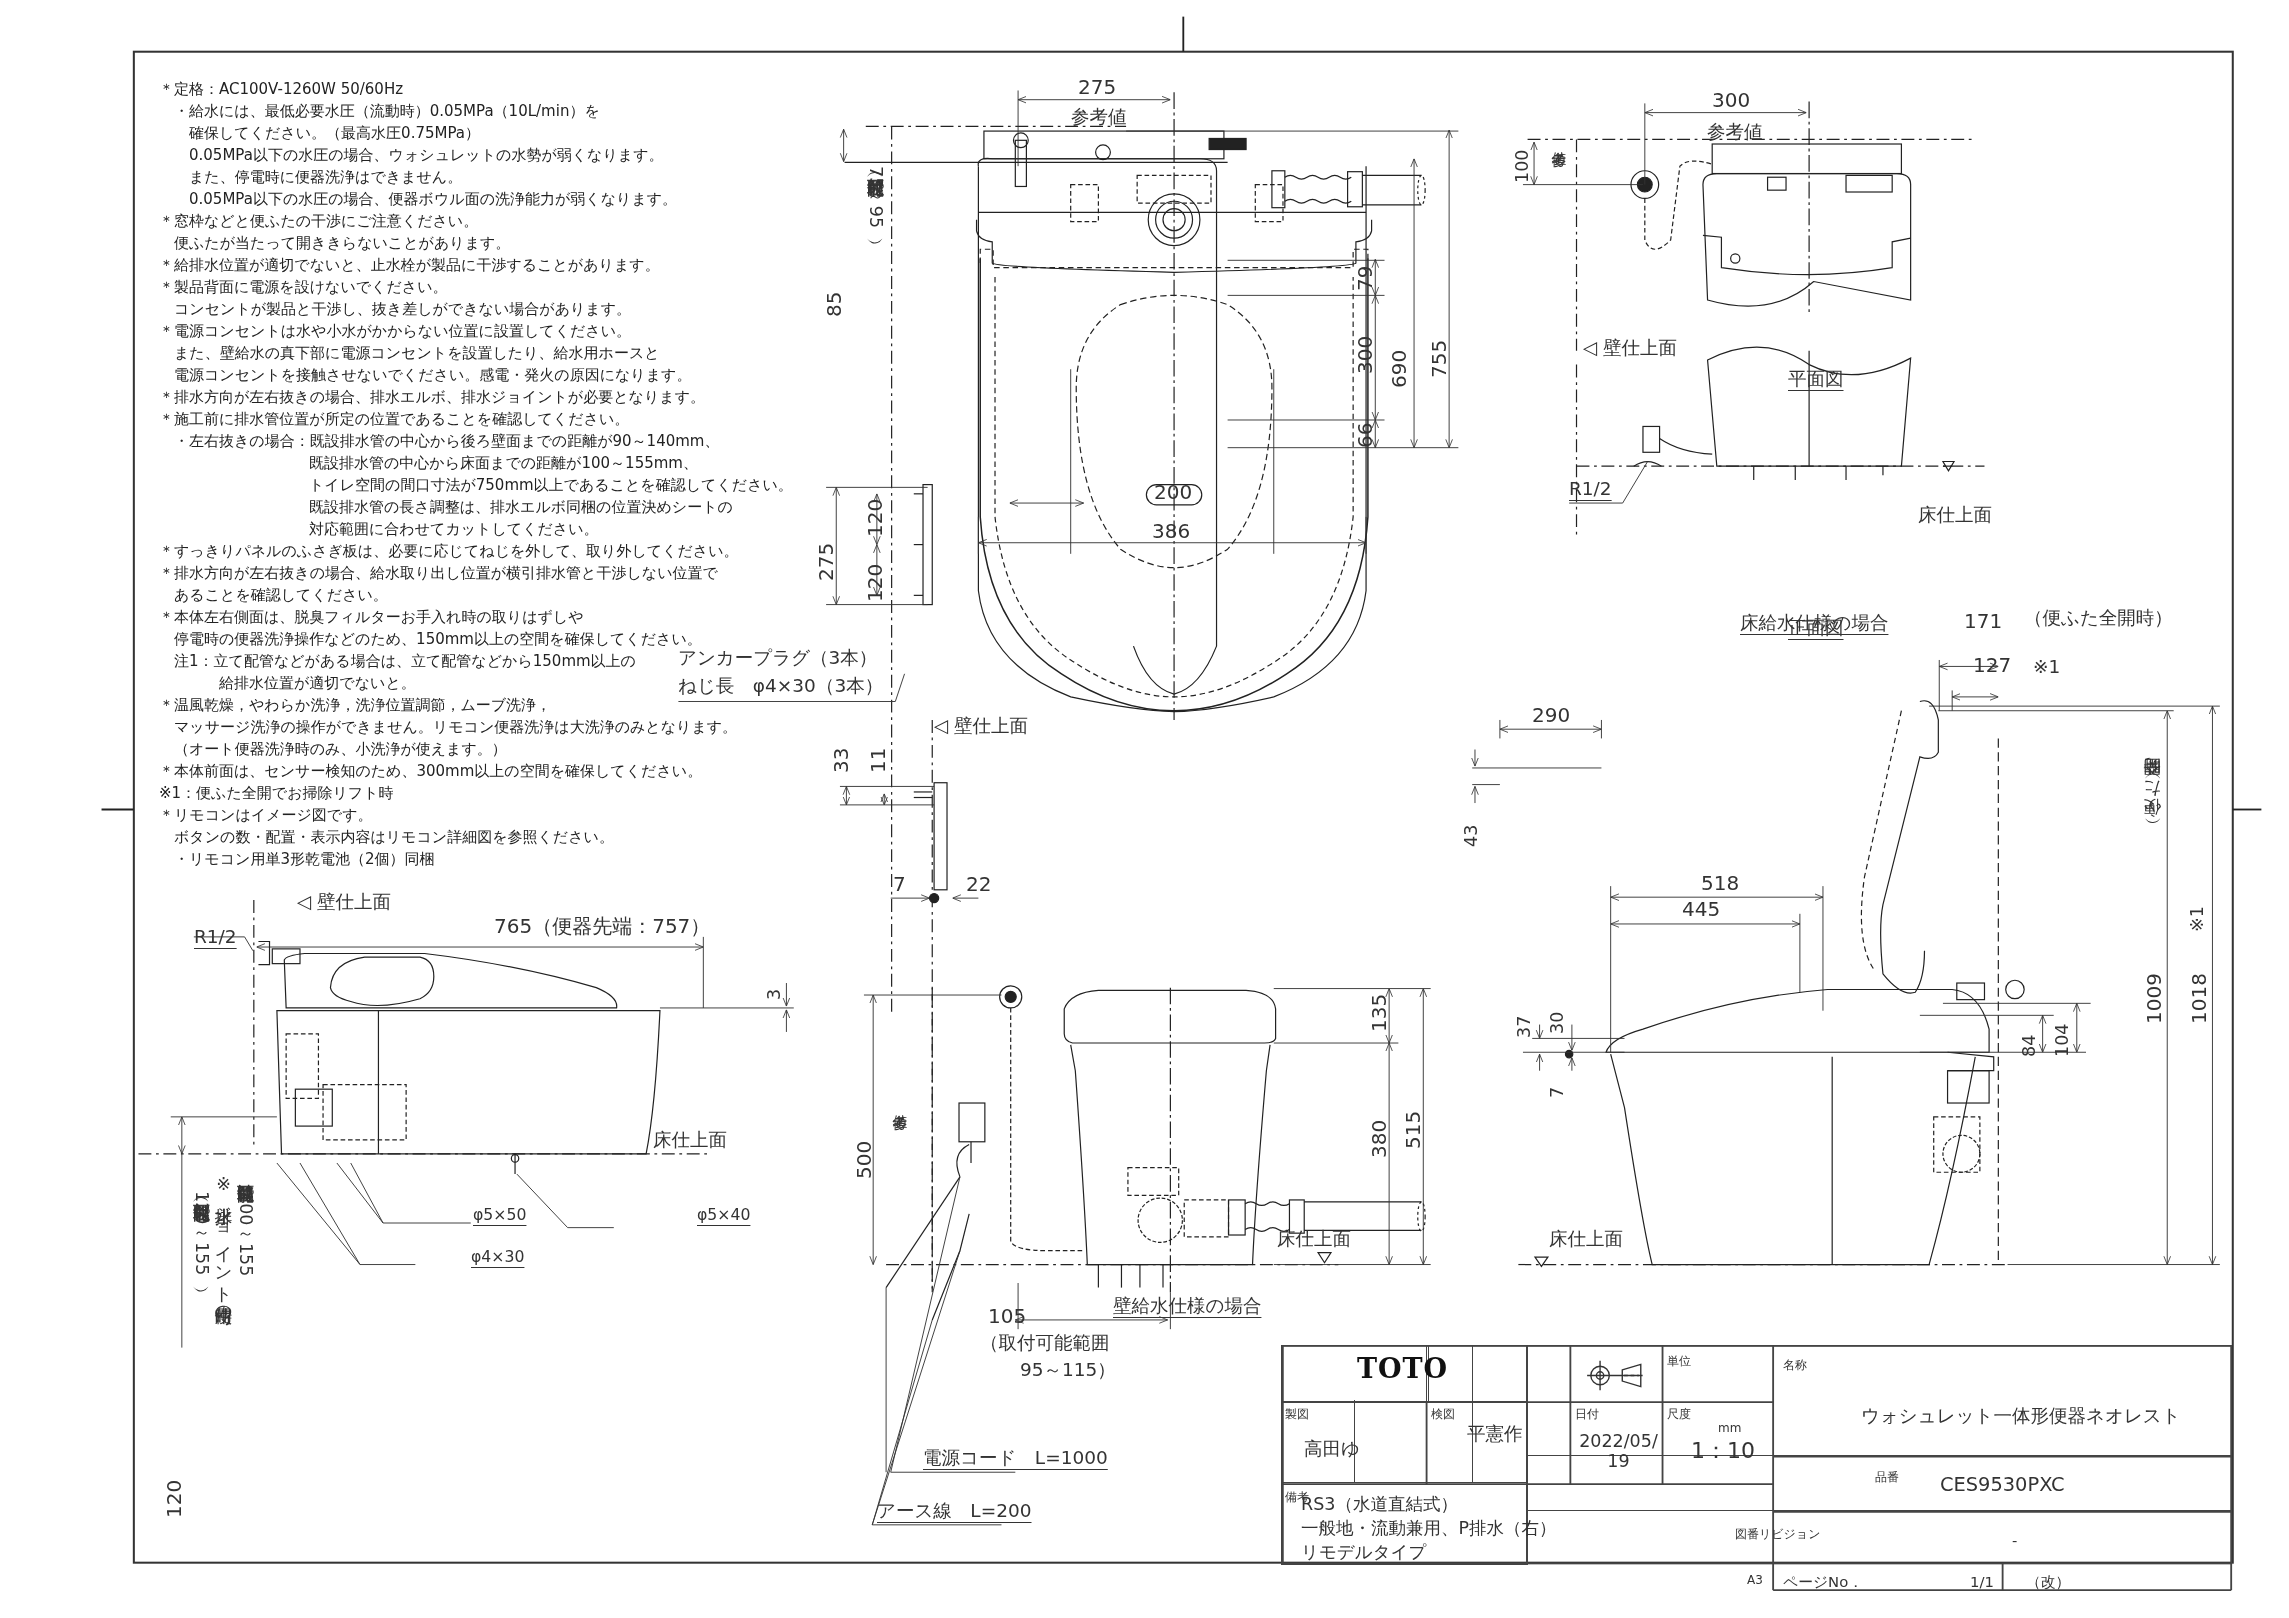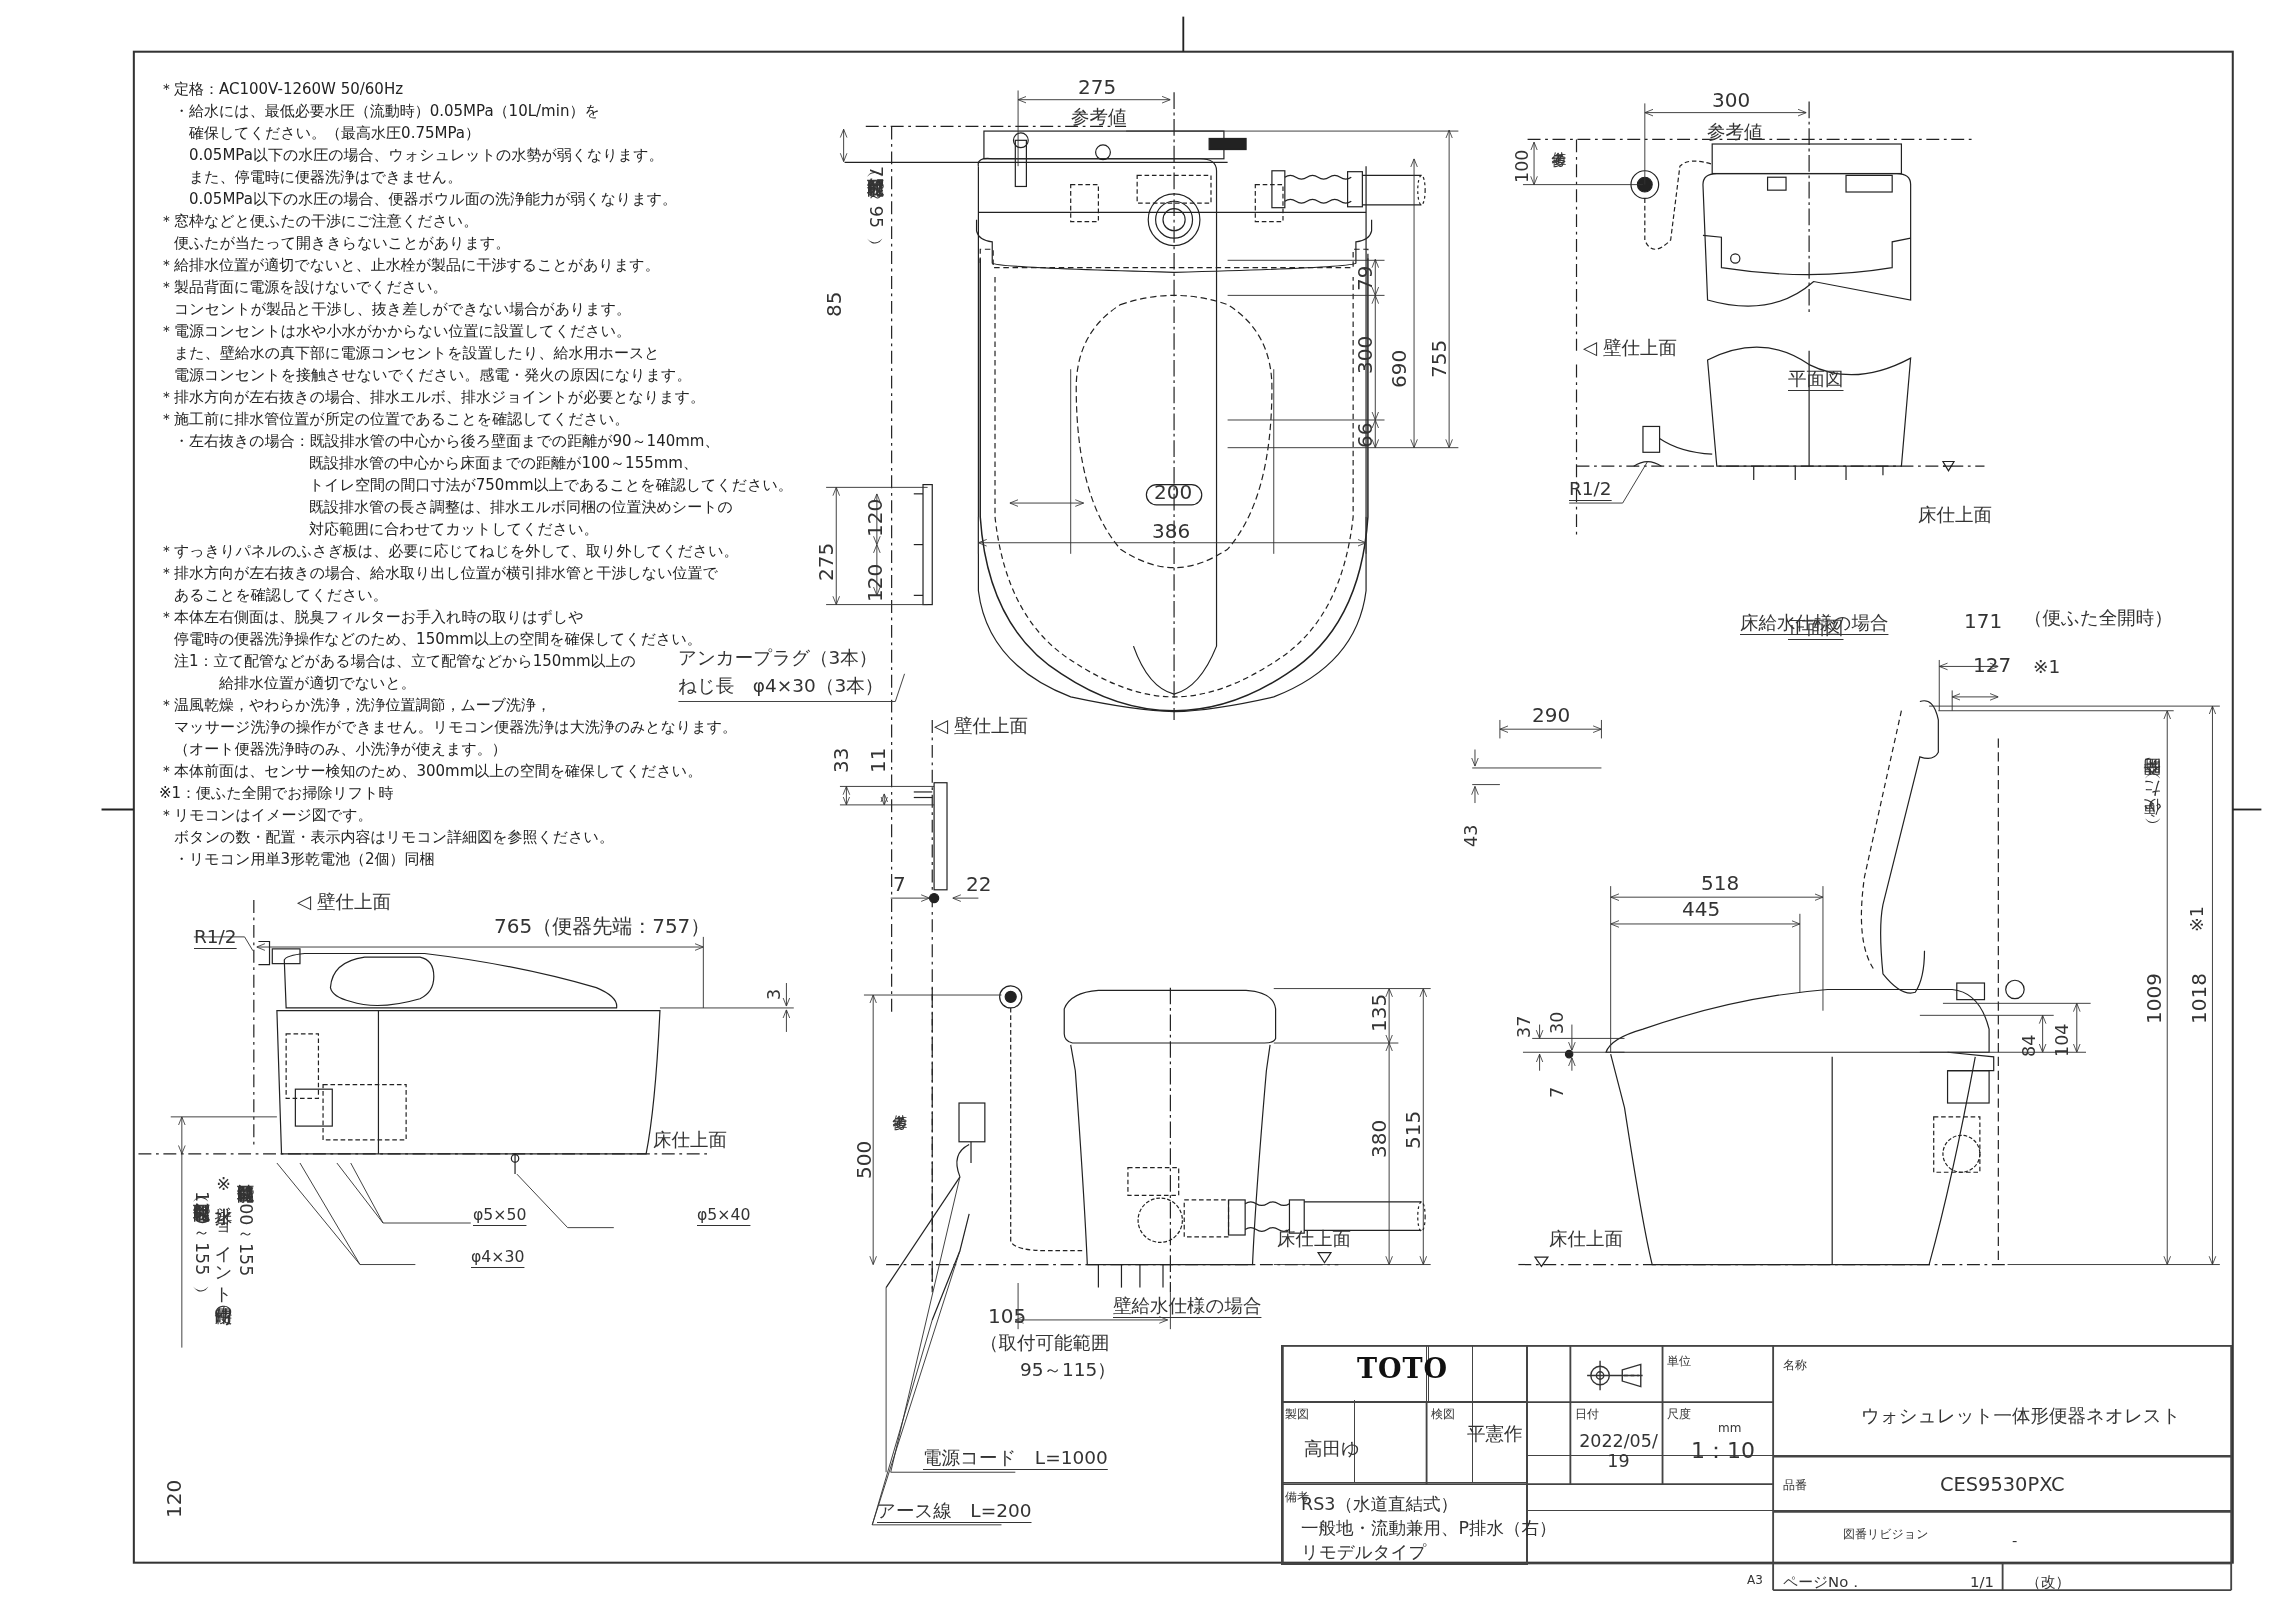--- a/index.html
+++ b/index.html
@@ -470,21 +470,21 @@
 <span class="cellh" style="left:1667px;top:1406px;">尺度</span>
 <span class="cellv" style="left:1691px;top:1436px;font-size:22px;">1：10</span>
 
 <span class="cellh" style="left:1285px;top:1489px;">備考</span>
 <span class="cellv" style="left:1301px;top:1492px;font-size:17.5px;">RS3（水道直結式）</span>
 <span class="cellv" style="left:1301px;top:1516px;font-size:17.5px;">一般地・流動兼用、P排水（右）</span>
 <span class="cellv" style="left:1301px;top:1540px;font-size:17.5px;">リモデルタイプ</span>
 
 <span class="cellh" style="left:1783px;top:1357px;">名称</span>
 <span class="cellv" style="left:1861px;top:1403px;font-size:18.5px;">ウォシュレット一体形便器ネオレスト</span>
-<span class="cellh" style="left:1783px;top:1469px;margin-top:8px;">品番</span>
+<span class="cellh" style="left:1875px;top:1469px;">品番</span>
 <span class="cellv" style="left:1940px;top:1473px;font-size:19.4px;">CES9530PXC</span>
-<span class="cellh" style="left:1843px;top:1526px;">図番リビジョン</span>
+<span class="cellh" style="left:1735px;top:1526px;">図番リビジョン</span>
 <span class="cellv" style="left:2012px;top:1532px;font-size:14.8px;">-</span>
 <span class="cellv" style="left:1747px;top:1573px;font-size:12px;">A3</span>
 <span class="cellv" style="left:1783px;top:1573px;font-size:14.8px;">ページNo．</span>
 <span class="cellv" style="left:1970px;top:1573px;font-size:14.8px;">1/1</span>
 <span class="cellv" style="left:2026px;top:1573px;font-size:14.8px;">（改）</span>
 
 
 </body></html>

